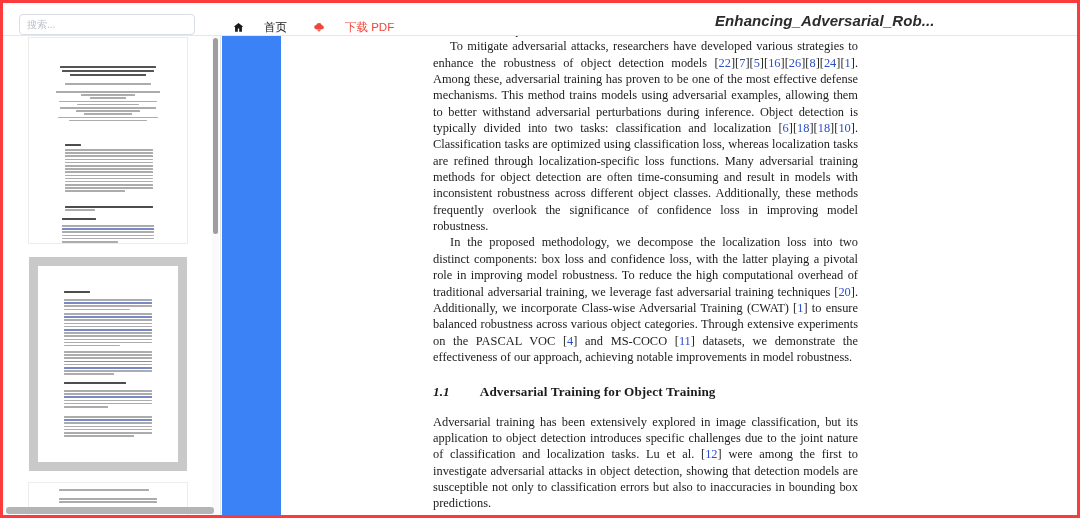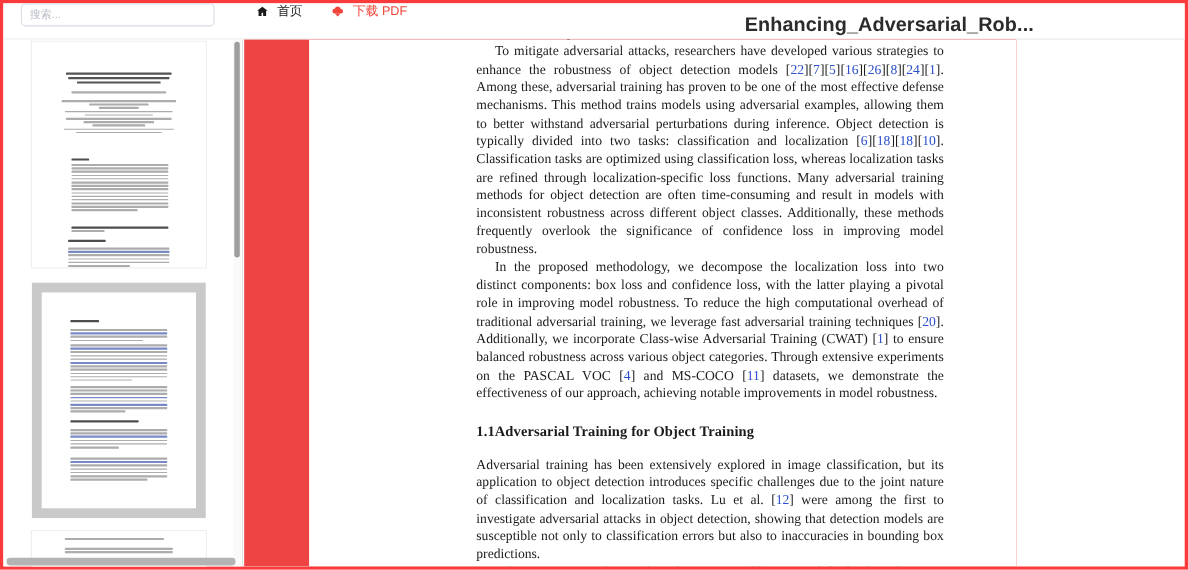--- a/index.html
+++ b/index.html
@@ -18,21 +18,21 @@
   }
 
   
   .topbar {
     position: absolute;
     left: 0; top: 0;
     width: 1074px; height: 33px;
     background: #ffffff;
     border-bottom: 1px solid #e7e7e7;
     display: flex;
-    align-items: flex-start;
+    align-items: flex-end;
   }
   .search-wrap {
     margin-left: 16px;
     width: 176px;
   }
   .search-input {
     width: 176px; height: 21px;
     border: 1px solid #d8dce3;
     border-radius: 4px;
     background: #fff;
@@ -46,38 +46,39 @@
 
   .topbar-links {
     display: flex;
     align-items: center;
     margin-left: 38px;
     gap: 26px;
   }
   .tb-link {
     display: flex;
     align-items: center;
-    gap: 8px;
+    gap: 20px;
     font-size: 11.5px;
     color: #222;
     text-decoration: none;
     cursor: pointer;
     white-space: nowrap;
   }
   .tb-link.danger { color: #f0453a; }
   .ic { display: inline-flex; align-items: center; }
 
   .doc-title {
     position: absolute;
-    left: 674px; top: 9px;
-    font-size: 18px;
+    left: 712px; top: 9px;
+    font-size: 15px;
     font-weight: bold;
     color: #2b2b2b;
     letter-spacing: 0.1px;
     white-space: nowrap;
+    font-style: italic;
   }
 
   .pager {
     position: absolute;
     right: 9px; top: 5px;
     display: flex;
     align-items: center;
     gap: 10px;
   }
   .btn-green {
@@ -174,21 +175,21 @@
     width: 208px; height: 7px;
     background: #b4b4b4;
     border-radius: 3px;
   }
 
   
   .viewer {
     position: absolute;
     left: 219px; top: 33px;
     width: 702px; height: 479px;
-    background: #ef4444;
+    background: #3b82f6;
     overflow: hidden;
   }
   .pdf-page {
     position: absolute;
     left: 59px; top: 0;
     width: 734px;
     min-height: 479px;
     background: #ffffff;
   }
   .pdf-body {
@@ -205,21 +206,21 @@
   .pdf-body p { margin: 0; }
   .pdf-body p.ind { text-indent: 17px; }
   .cite { color: #2b4fcc; }
   .sec-head {
     font-weight: bold;
     font-size: 13.2px;
     margin-top: 19px;
     margin-bottom: 13px;
     letter-spacing: .1px;
   }
-  .sec-head .num { margin-right: 0; }
+  .sec-head .num { margin-right: 30px; font-style: italic; }
 </style>
 </head>
 <body>
 
 <div id="app">
 
   <div class="topbar">
 
     <div class="search-wrap">
       <input class="search-input" type="text" placeholder="搜索..." style="">

